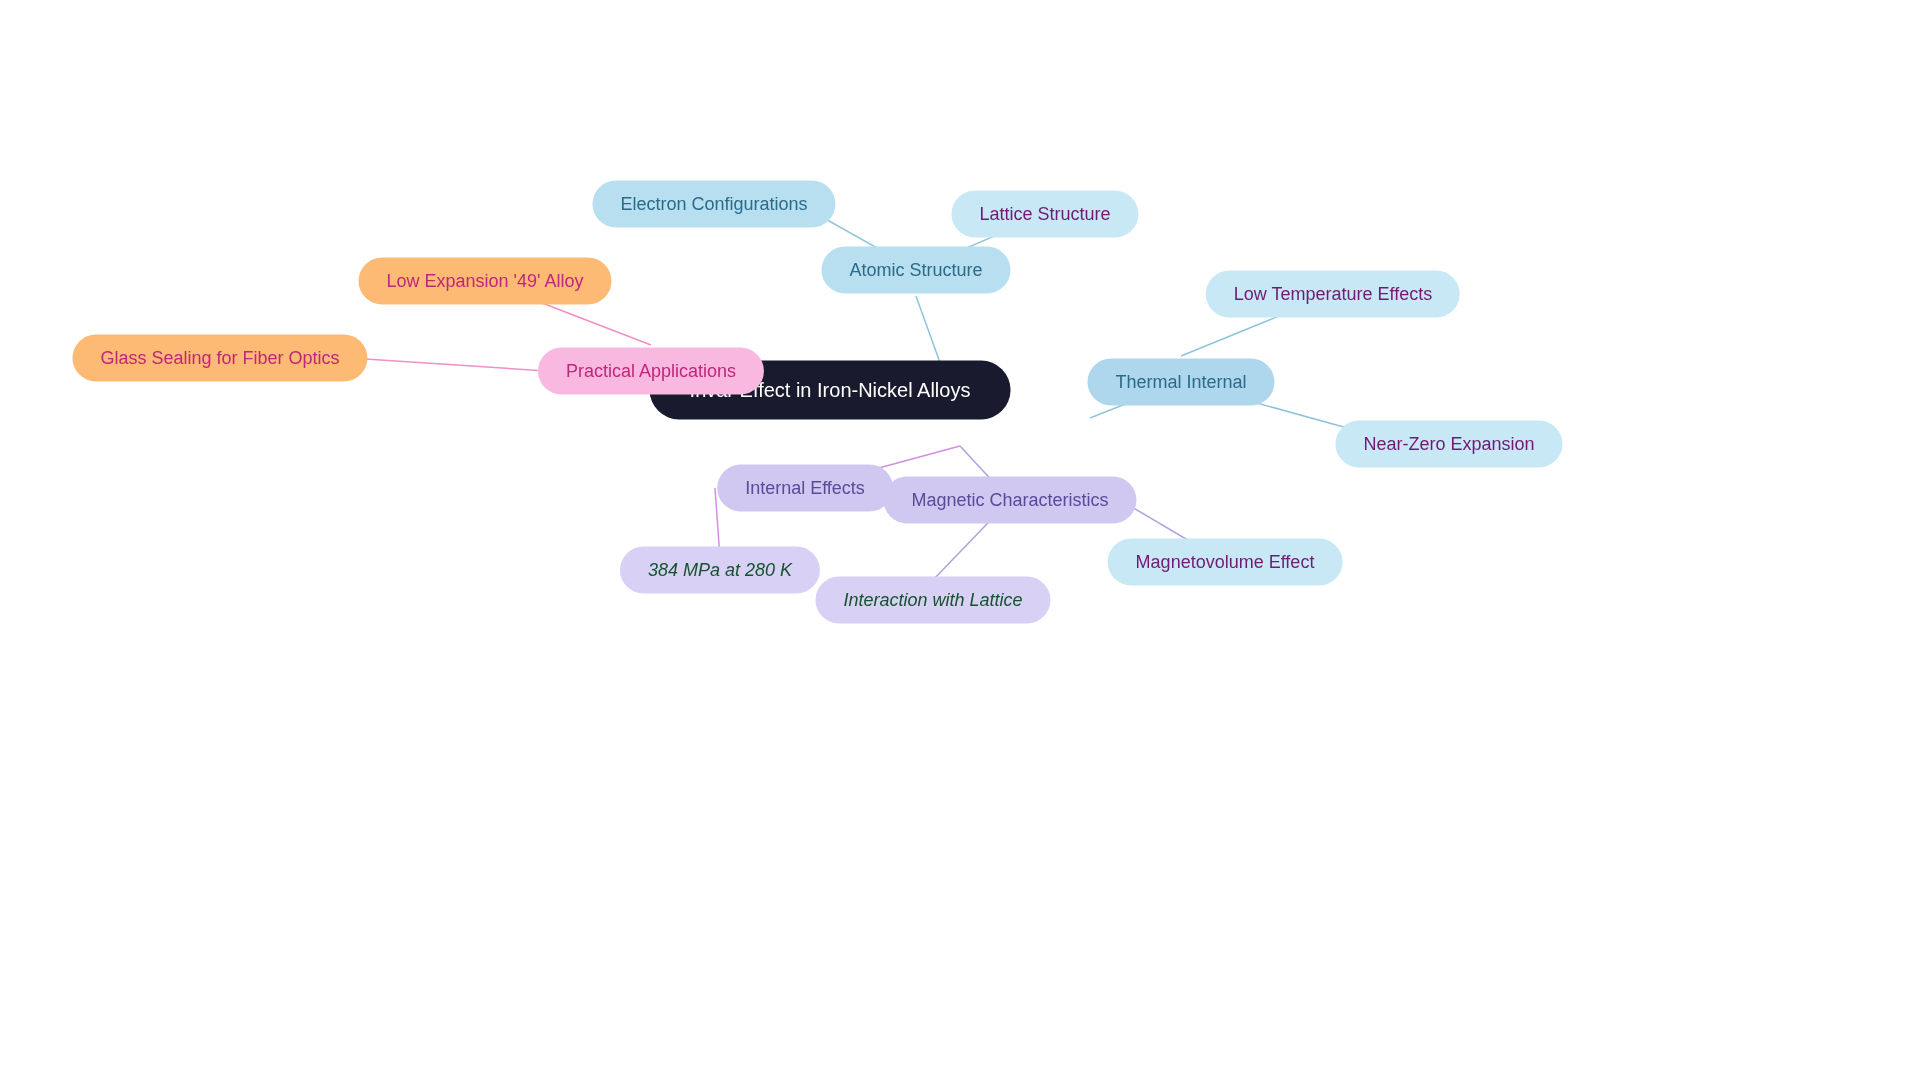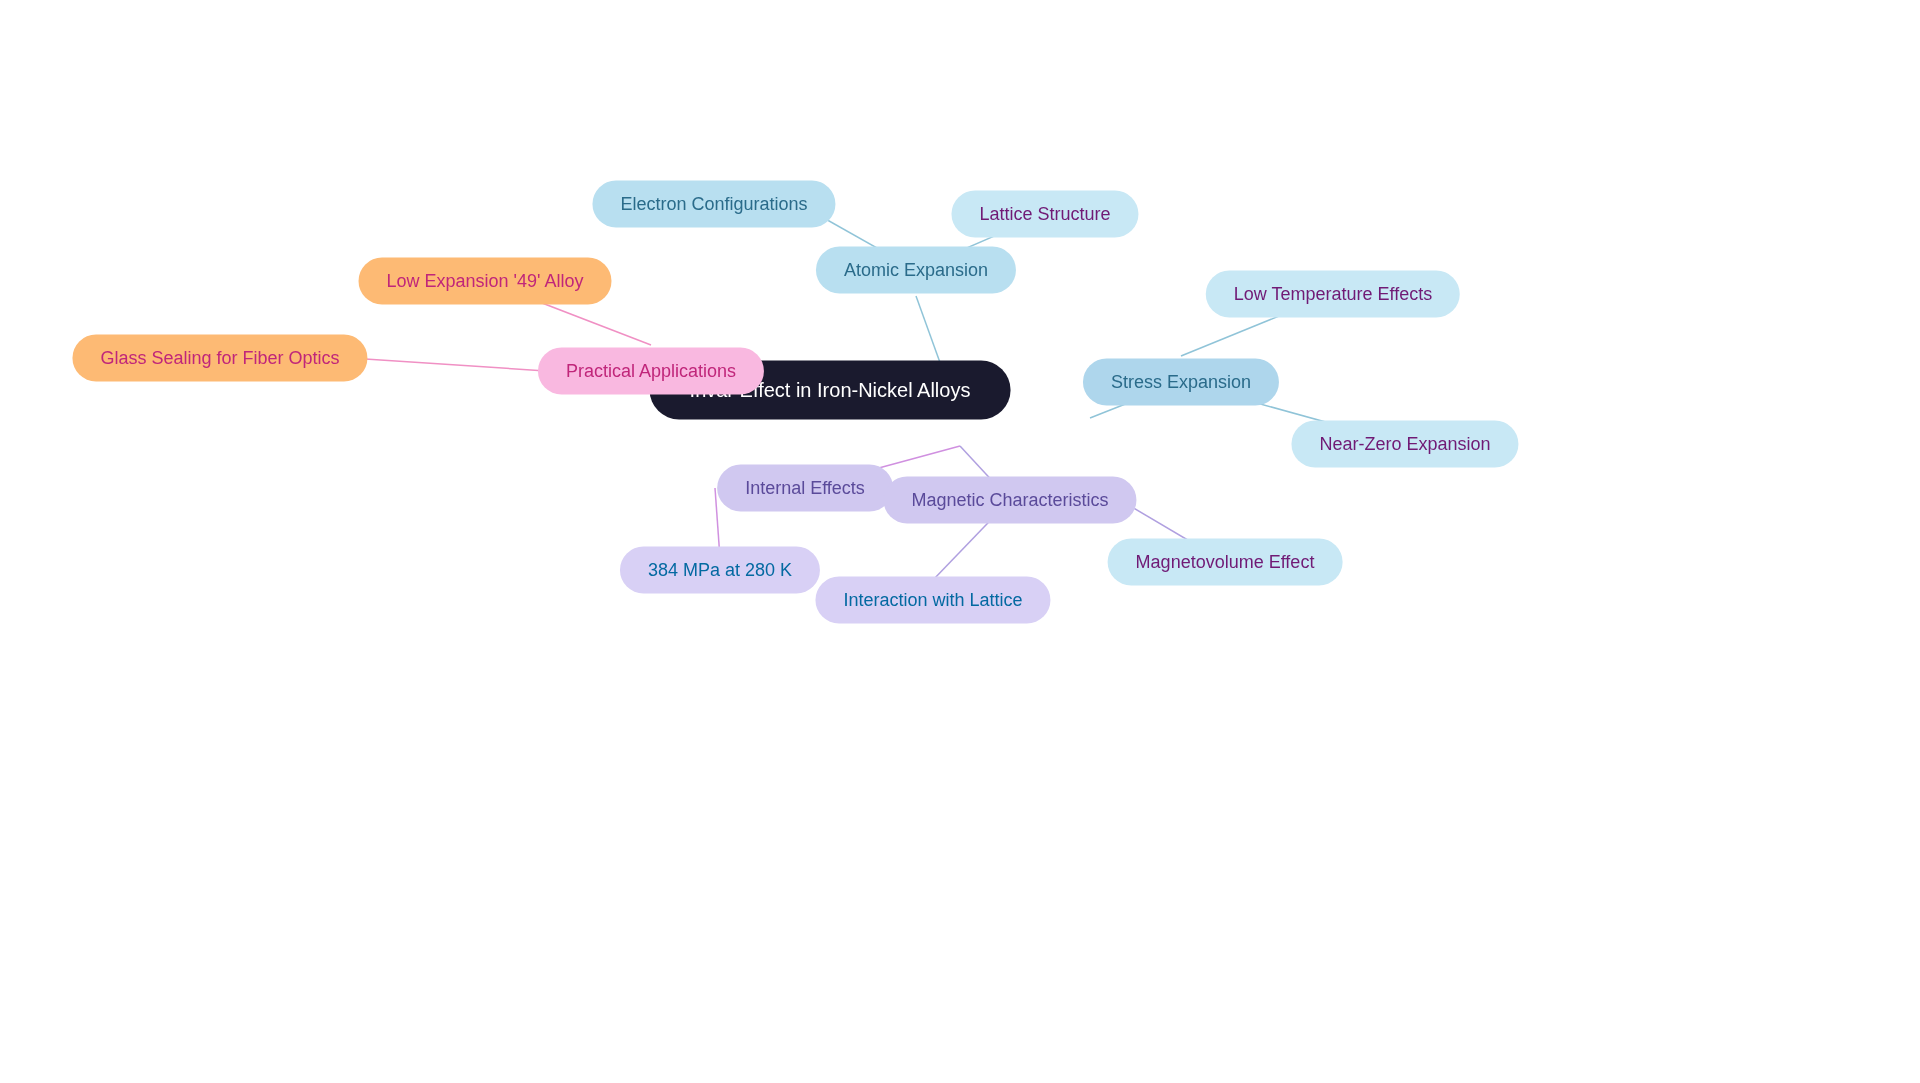--- a/index.html
+++ b/index.html
@@ -57,22 +57,23 @@
       color: #c0267a;
       border: none;
     }
     .node-purple {
       background: #d0c8f0;
       color: #5a4a9a;
       border: none;
     }
     .node-purple-light {
       background: #d8d0f5;
-      color: #0369a1;
+      color: #14532d;
       border: none;
+      font-style: italic;
     }
     .node-blue-light {
       background: #c8e8f5;
       color: #701a75;
       border: none;
     }
     .node-blue-mid {
       background: #aed6ec;
       color: #2a6b8a;
       border: none;
@@ -108,37 +109,37 @@
 
     <line x1="960" y1="446" x2="1010" y2="500" stroke="#b0a0e0" stroke-width="1.5"></line>
 
     <line x1="1010" y1="500" x2="933" y2="580" stroke="#b0a0e0" stroke-width="1.5"></line>
 
     <line x1="1120" y1="500" x2="1225" y2="562" stroke="#b0a0e0" stroke-width="1.5"></line>
   </svg>
 
   <div class="node node-center" style="left: 830px; top: 390px; transform: translate(-50%, -50%);">Invar Effect in Iron-Nickel Alloys</div>
 
-  <div class="node node-blue" style="left: 916px; top: 270px; transform: translate(-50%, -50%);">Atomic Expansion</div>
+  <div class="node node-blue" style="left: 916px; top: 270px; transform: translate(-50%, -50%);">Atomic Structure</div>
 
   <div class="node node-blue" style="left: 714px; top: 204px; transform: translate(-50%, -50%);">Electron Configurations</div>
 
   <div class="node node-blue-light" style="left: 1045px; top: 214px; transform: translate(-50%, -50%);">Lattice Structure</div>
 
   <div class="node node-pink" style="left: 651px; top: 371px; transform: translate(-50%, -50%);">Practical Applications</div>
 
   <div class="node node-pink-light" style="left: 485px; top: 281px; transform: translate(-50%, -50%);">Low Expansion '49' Alloy</div>
 
   <div class="node node-pink-light" style="left: 220px; top: 358px; transform: translate(-50%, -50%);">Glass Sealing for Fiber Optics</div>
 
-  <div class="node node-blue-mid" style="left: 1181px; top: 382px; transform: translate(-50%, -50%);">Stress Expansion</div>
+  <div class="node node-blue-mid" style="left: 1181px; top: 382px; transform: translate(-50%, -50%);">Thermal Internal</div>
 
   <div class="node node-blue-light" style="left: 1333px; top: 294px; transform: translate(-50%, -50%);">Low Temperature Effects</div>
 
-  <div class="node node-blue-light" style="left: 1405px; top: 444px; transform: translate(-50%, -50%);">Near-Zero Expansion</div>
+  <div class="node node-blue-light" style="left: 1449px; top: 444px; transform: translate(-50%, -50%);">Near-Zero Expansion</div>
 
   <div class="node node-purple" style="left: 805px; top: 488px; transform: translate(-50%, -50%);">Internal Effects</div>
 
   <div class="node node-purple-light" style="left: 720px; top: 570px; transform: translate(-50%, -50%);">384 MPa at 280 K</div>
 
   <div class="node node-purple" style="left: 1010px; top: 500px; transform: translate(-50%, -50%);">Magnetic Characteristics</div>
 
   <div class="node node-purple-light" style="left: 933px; top: 600px; transform: translate(-50%, -50%);">Interaction with Lattice</div>
 
   <div class="node node-blue-light" style="left: 1225px; top: 562px; transform: translate(-50%, -50%);">Magnetovolume Effect</div>

